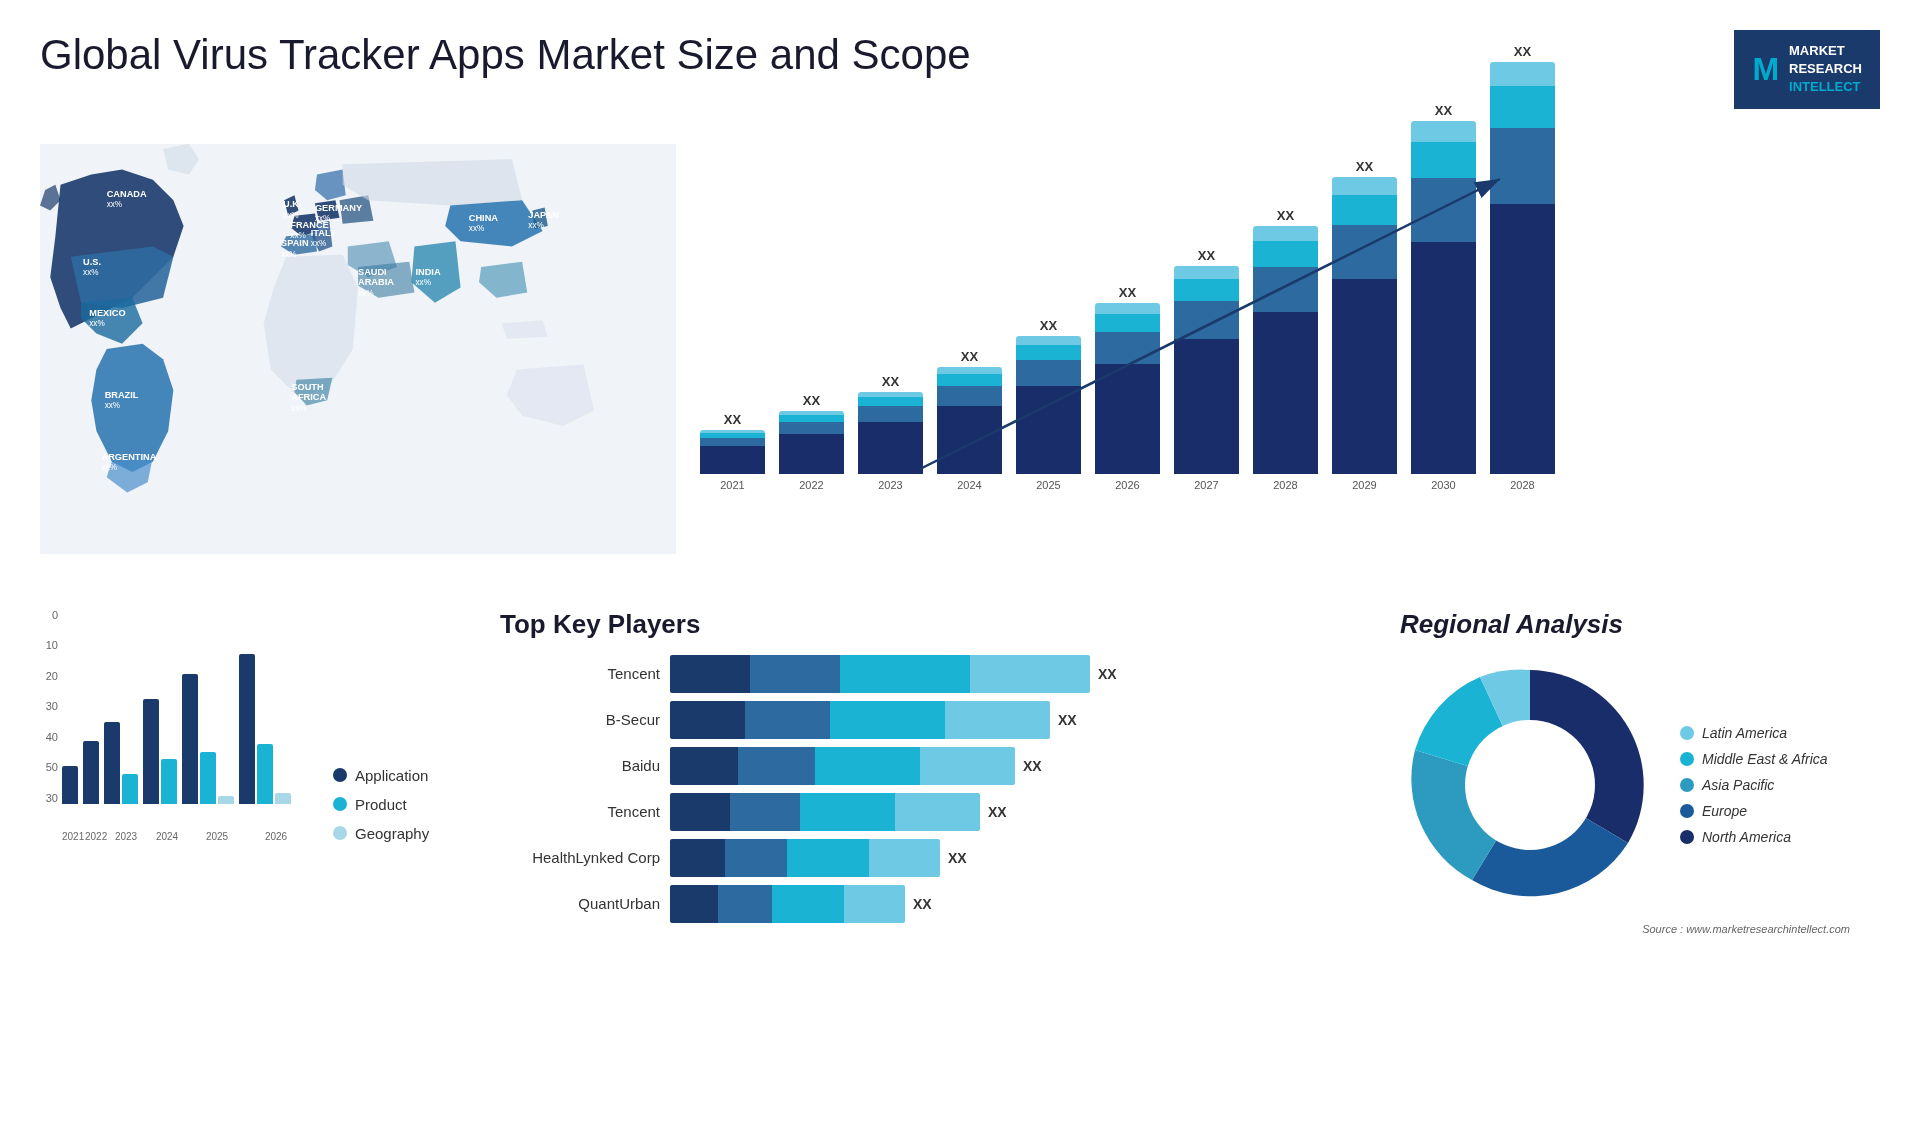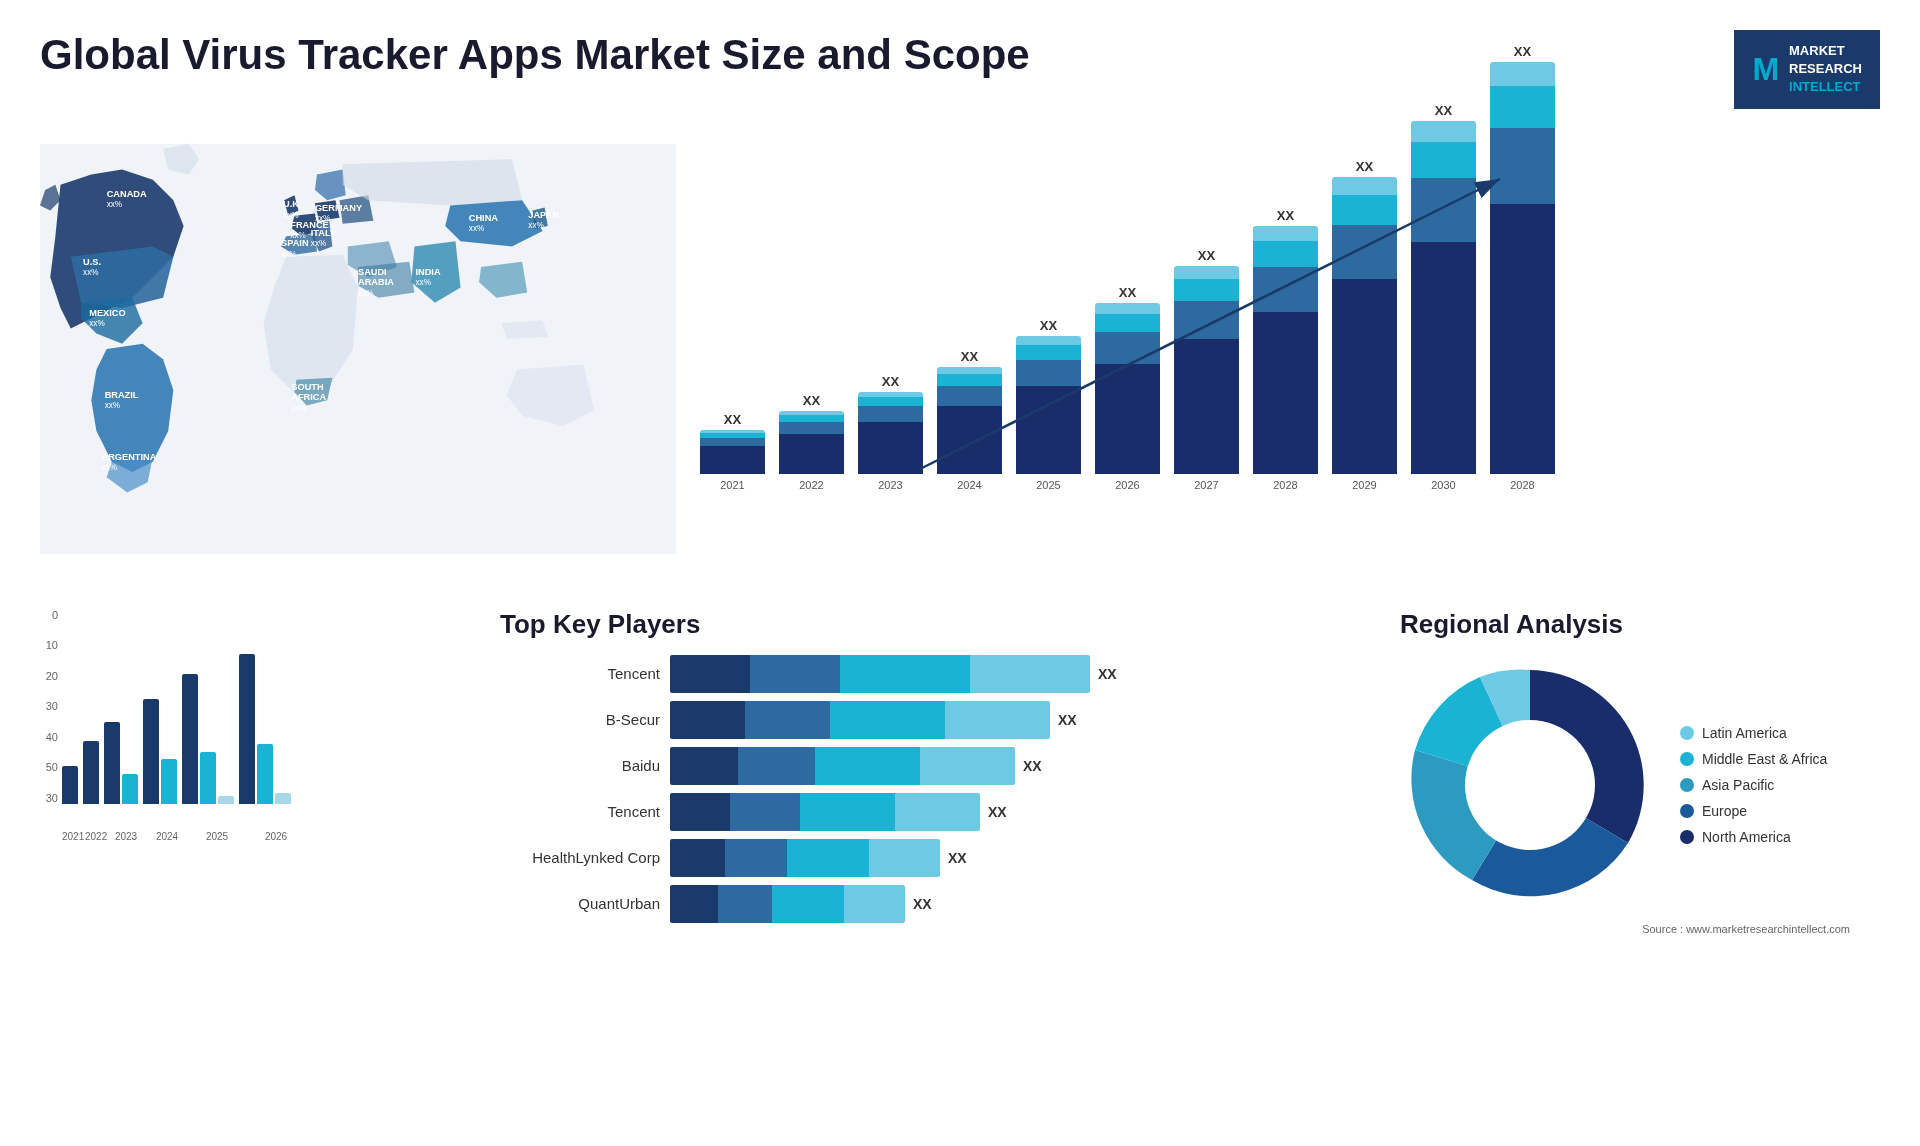--- a/index.html
+++ b/index.html
@@ -14,21 +14,21 @@
 
     
     .header {
       display: flex;
       justify-content: space-between;
       align-items: flex-start;
       padding: 30px 40px 20px 40px;
     }
     .page-title {
       font-size: 42px;
-      font-weight: 700;
+      font-weight: 400;
       color: #1a1a2e;
       line-height: 1.2;
     }
     .logo-box {
       background: #1a3a6b;
       color: white;
       padding: 12px 18px;
       font-size: 13px;
       font-weight: 700;
       line-height: 1.4;
@@ -188,20 +188,21 @@
     .pb-light { background: #6ecae4; }
     .player-value {
       font-size: 14px;
       color: #333;
       font-weight: 600;
     }
 
     
     .regional-section {
       padding: 10px;
+      font-style: italic;
     }
     .regional-content {
       display: flex;
       gap: 20px;
       align-items: center;
       margin-top: 10px;
     }
     .donut-container {
       position: relative;
       width: 260px;
@@ -574,20 +575,34 @@
               <span style="width:18px;font-size:10px;color:#666;text-align:center;">2022</span>
               <span style="width:36px;font-size:10px;color:#666;text-align:center;">2023</span>
               <span style="width:36px;font-size:10px;color:#666;text-align:center;">2024</span>
               <span style="width:54px;font-size:10px;color:#666;text-align:center;">2025</span>
               <span style="width:54px;font-size:10px;color:#666;text-align:center;">2026</span>
             </div>
           </div>
         </div>
       </div>
 
+      <div class="seg-legend">
+        <div class="legend-item">
+          <div class="legend-dot dot-dark"></div>
+          <span>Application</span>
+        </div>
+        <div class="legend-item">
+          <div class="legend-dot dot-teal"></div>
+          <span>Product</span>
+        </div>
+        <div class="legend-item">
+          <div class="legend-dot dot-light"></div>
+          <span>Geography</span>
+        </div>
+      </div>
     </div>
   </div>
 
   <div class="players-section">
     <h2 class="section-title">Top Key Players</h2>
     <div class="players-list">
 
       <div class="player-row">
         <span class="player-name">Tencent</span>
         <div class="player-bar-container">

